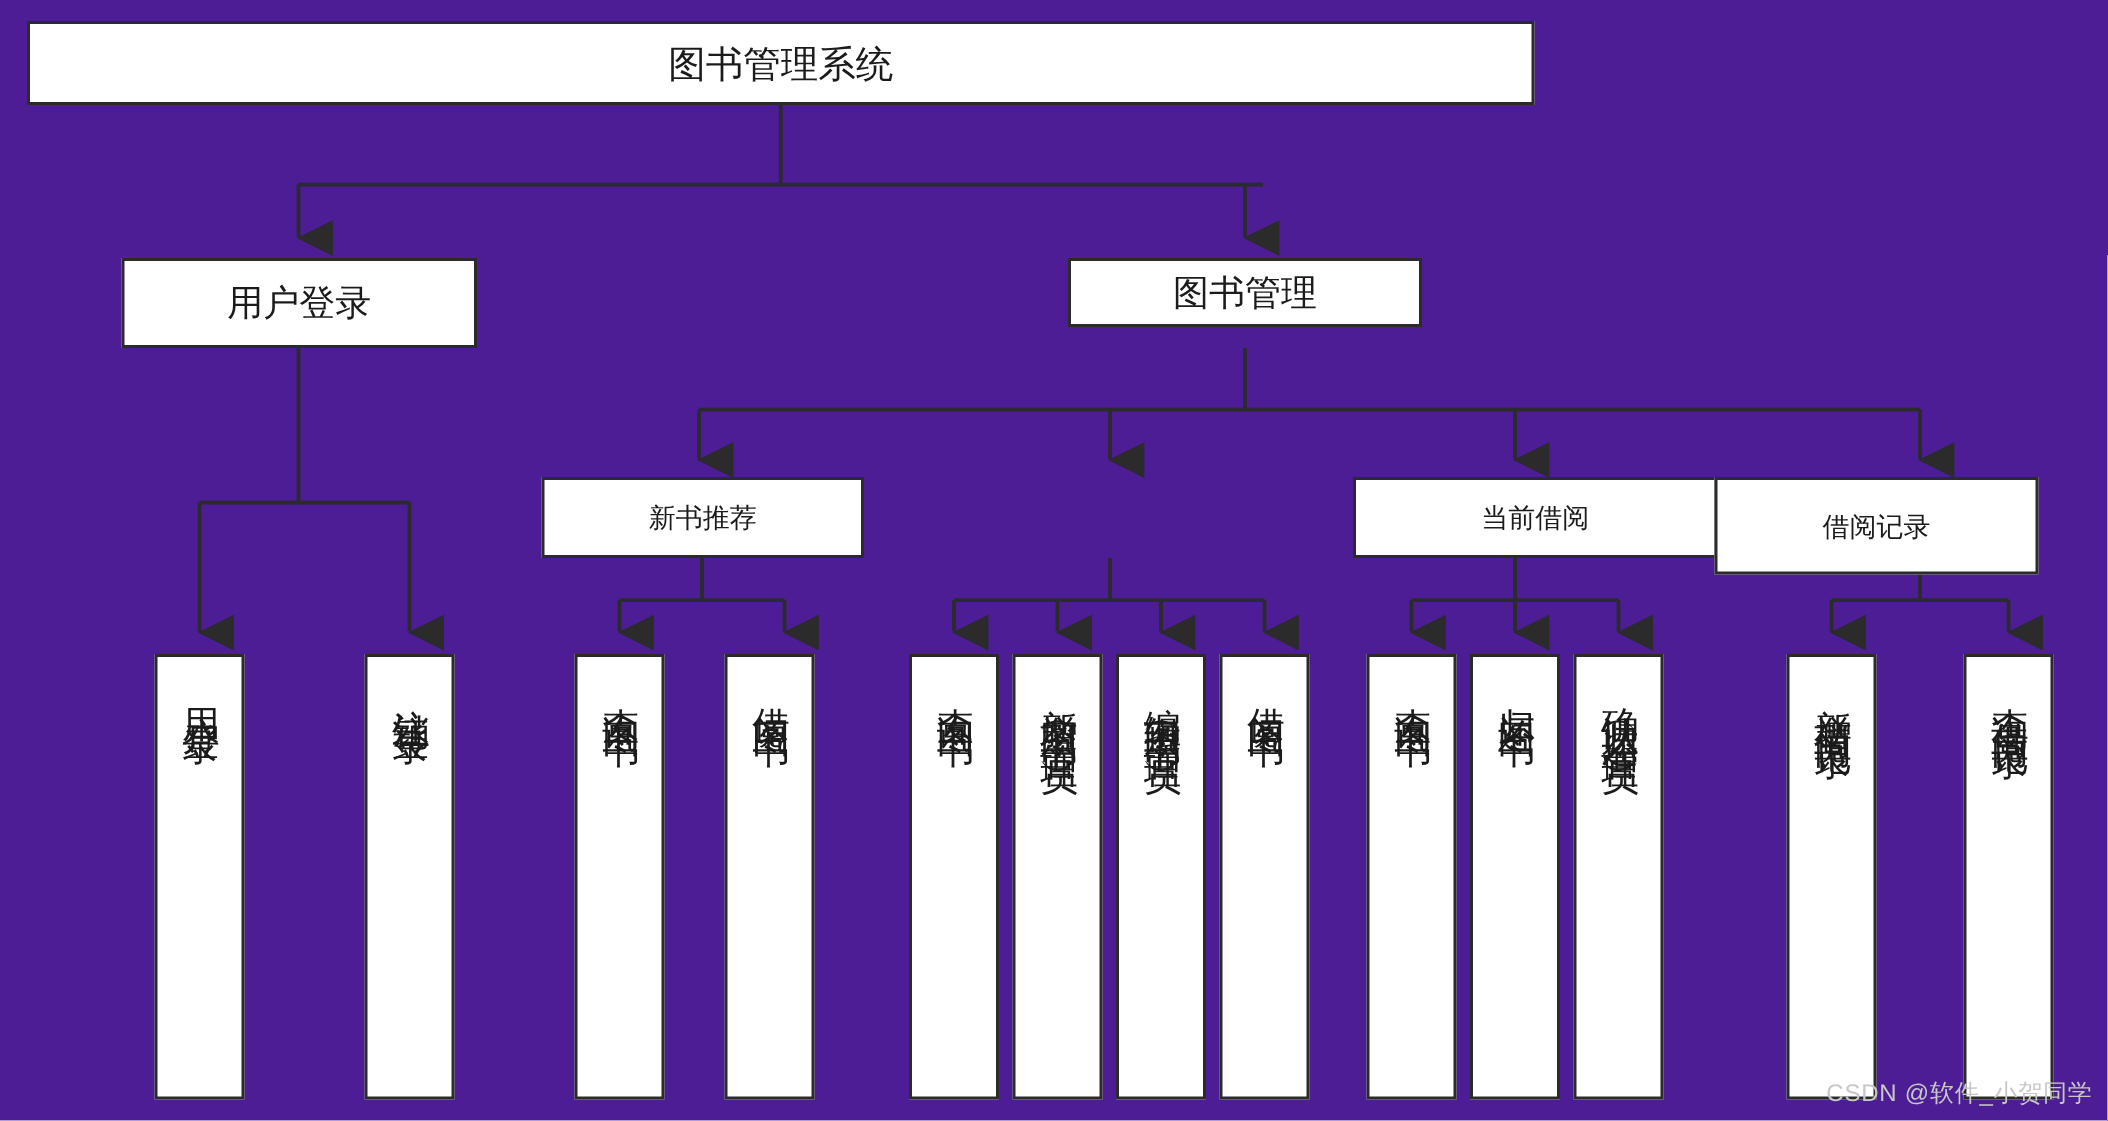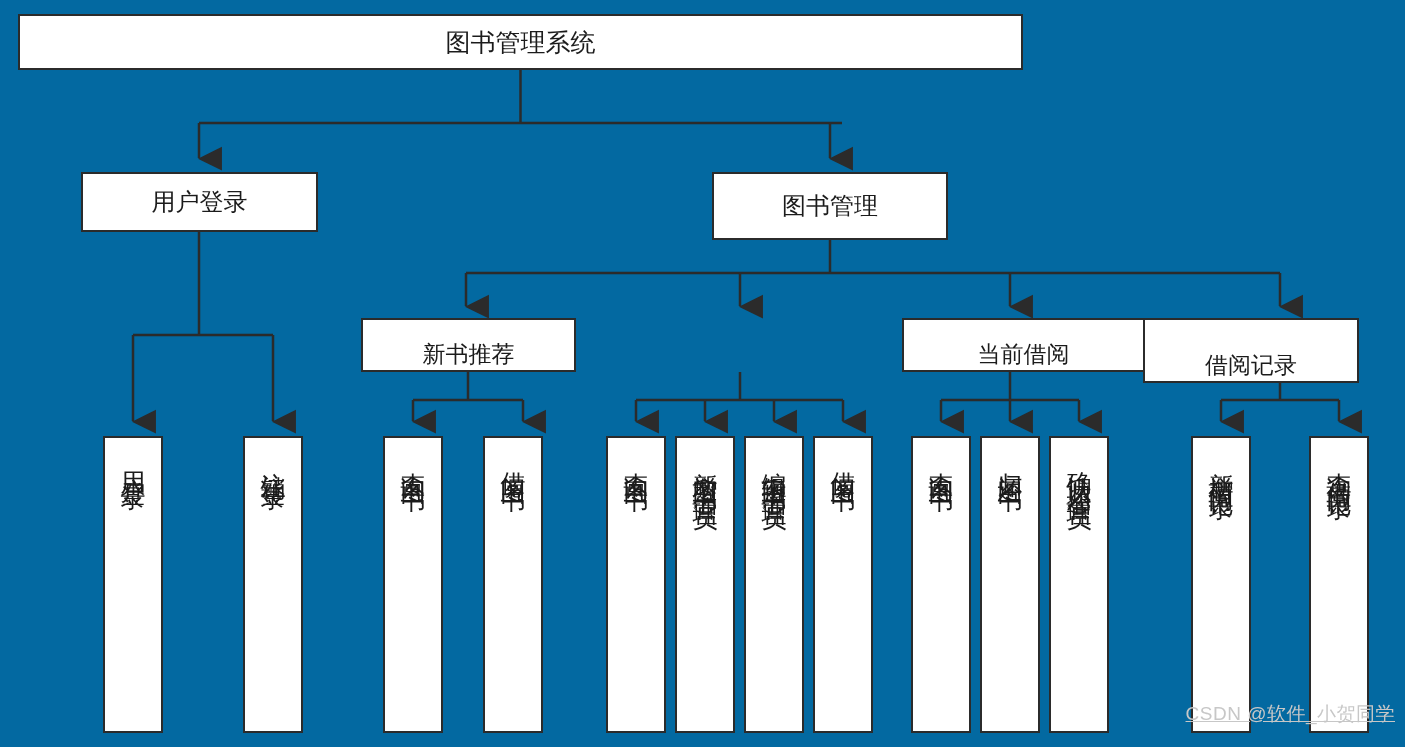--- a/index.html
+++ b/index.html
@@ -7,21 +7,21 @@
     padding: 0;
     background: #ffffff;
   }
   body {
     font-family: "Liberation Sans", "DejaVu Sans", sans-serif;
   }
   #canvas {
     position: relative;
     width: 1405px;
     height: 747px;
-    background: #0369a1;
+    background: #4c1d95;
     overflow: hidden;
   }
   svg.wires {
     position: absolute;
     left: 0;
     top: 0;
     width: 1405px;
     height: 747px;
     pointer-events: none;
   }
@@ -35,46 +35,44 @@
     justify-content: center;
     color: #1b1b1b;
   }
   .node.root {
     font-size: 25px;
   }
   .node.level2 {
     font-size: 24px;
   }
   .node.level3 {
-    font-size: 23px;
-    align-items: flex-end;
+    font-size: 18px;
   }
   .node.leaf {
     align-items: flex-start;
     justify-content: center;
     padding-top: 14px;
   }
   .vtext {
     writing-mode: vertical-rl;
     text-orientation: upright;
     letter-spacing: 5px;
     font-size: 25px;
     line-height: 1;
     color: #1b1b1b;
     white-space: nowrap;
   }
   .watermark {
     position: absolute;
     right: 10px;
-    bottom: 20px;
-    font-size: 19px;
+    bottom: 7px;
+    font-size: 16px;
     color: #c7c7c7;
     letter-spacing: 0.5px;
     white-space: nowrap;
-    text-decoration: underline;
   }
 </style>
 </head>
 <body>
 
 <div id="canvas">
 
   <svg class="wires" viewBox="0 0 1405 747">
     <defs>
       <marker id="arrow" viewBox="0 0 12 12" refX="5.5" refY="10.5" markerWidth="11" markerHeight="11" orient="auto-start-reverse">
@@ -128,21 +126,21 @@
     </g>
   </svg>
 
   <div class="node root" style="left:18px; top:14px; width:1005px; height:56px;">
     <span>图书管理系统</span>
   </div>
 
   <div class="node level2" style="left:81px; top:172px; width:237px; height:60px;">
     <span>用户登录</span>
   </div>
-  <div class="node level2" style="left:712px; top:172px; width:236px; height:68px;">
+  <div class="node level2" style="left:712px; top:172px; width:236px; height:46px;">
     <span>图书管理</span>
   </div>
 
   <div class="node level3" style="left:361px; top:318px; width:215px; height:54px;">
     <span>新书推荐</span>
   </div>
   <div class="node level3" style="left:902px; top:318px; width:243px; height:54px;">
     <span>当前借阅</span>
   </div>
   <div class="node level3" style="left:1143px; top:318px; width:216px; height:65px;">

